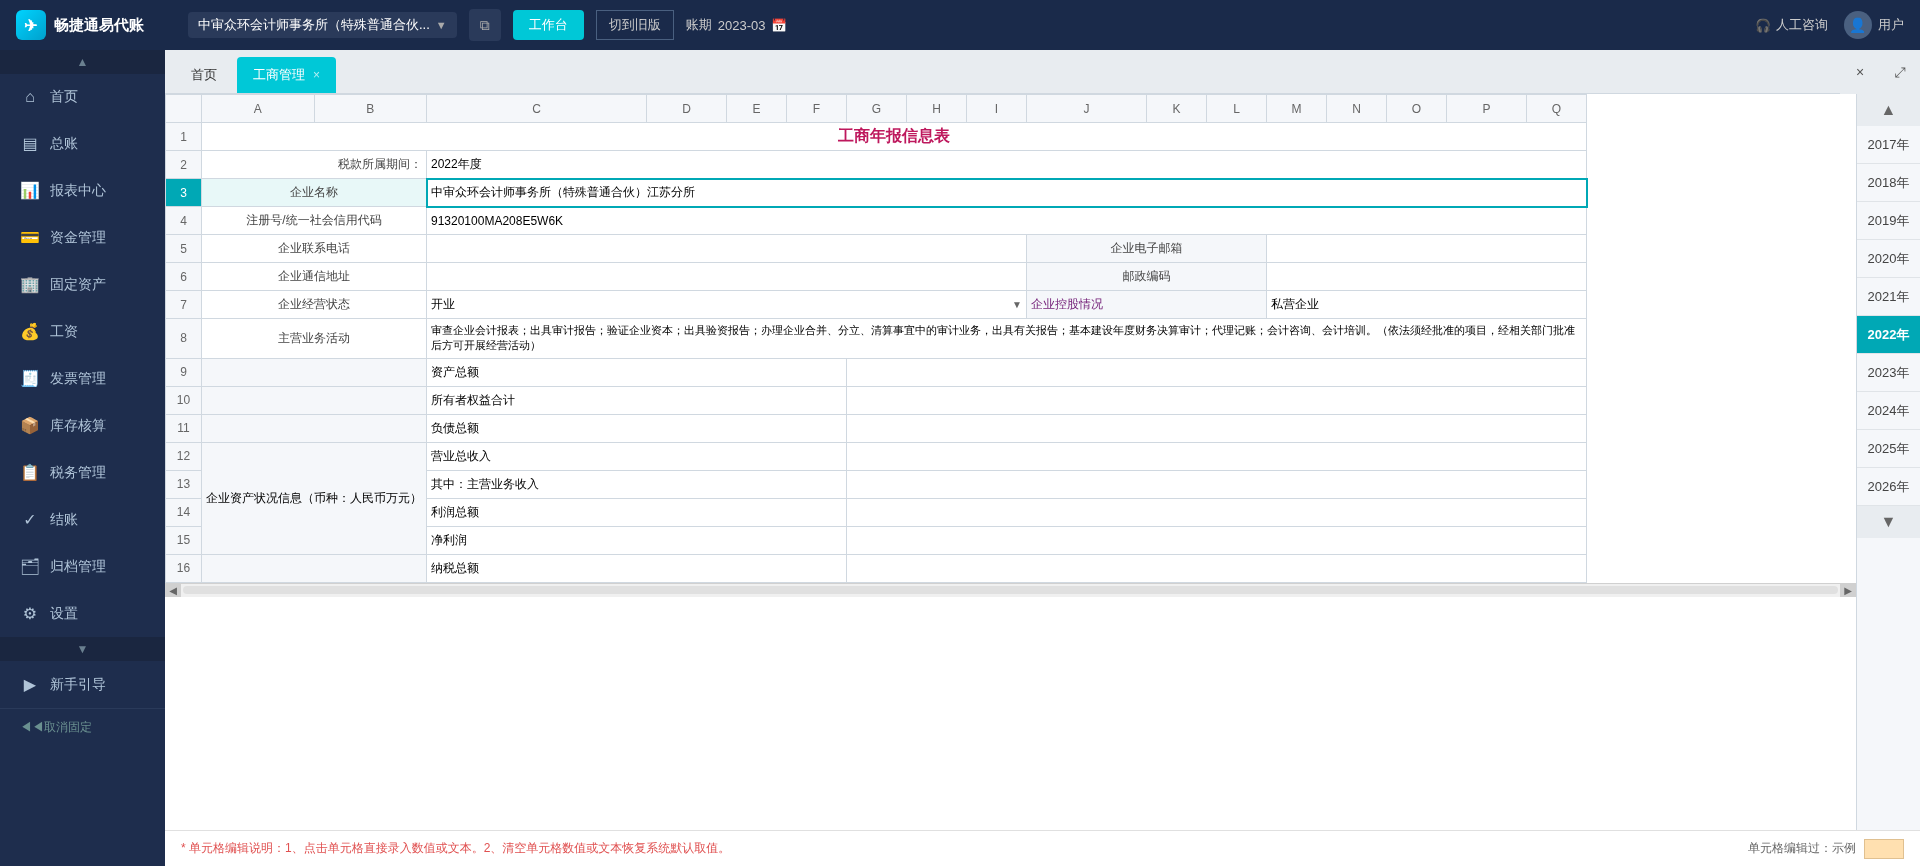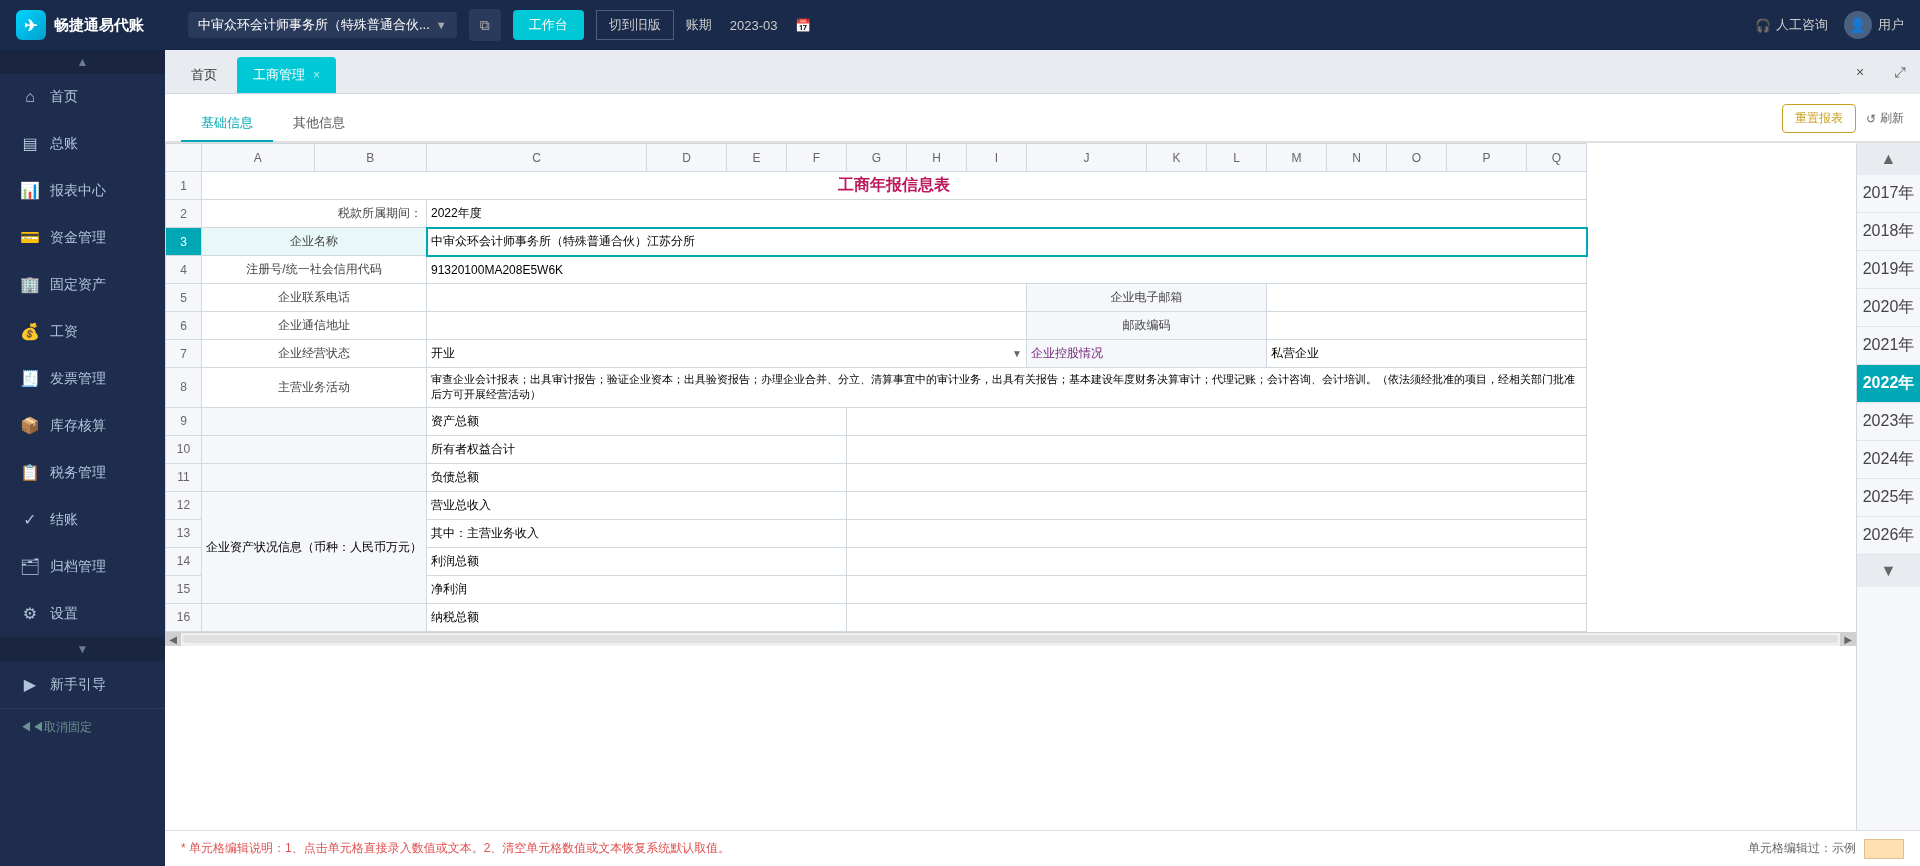--- a/index.html
+++ b/index.html
@@ -66,21 +66,21 @@
       color: #ccc;
       border-radius: 0;
       padding: 5px 12px;
       font-size: 13px;
       cursor: pointer;
     }
     .period-area {
       display: flex;
       align-items: center;
       color: #ccc;
-      gap: 18px;
+      gap: 6px;
       font-size: 13px;
     }
     .period-area .cal-icon { color: #00c8d7; }
     .header-right {
       margin-left: auto;
       display: flex;
       align-items: center;
       gap: 16px;
       color: #ccc;
     }
@@ -339,21 +339,21 @@
       color: #666;
       cursor: pointer;
       font-size: 16px;
     }
     .year-item {
       width: 100%;
       height: 38px;
       display: flex;
       align-items: center;
       justify-content: center;
-      font-size: 16px;
+      font-size: 13px;
       color: #444;
       cursor: pointer;
       border-bottom: 1px solid #e0e4e8;
     }
     .year-item.active {
       background: #00a8b5;
       color: #fff;
       font-weight: bold;
     }
 
@@ -537,37 +537,20 @@
       </div>
 
       <div class="window-controls">
         <div class="win-btn">×</div>
         <div class="win-btn">⤢</div>
       </div>
     </div>
 
     <div class="page-content">
 
-      <div class="inner-tab-bar">
-        <div class="inner-tabs">
-          <div class="inner-tab active">
-            <span>基础信息</span>
-          </div>
-          <div class="inner-tab">
-            <span>其他信息</span>
-          </div>
-        </div>
-        <div class="inner-tab-actions">
-          <button class="reset-report-btn">重置报表</button>
-          <button class="refresh-btn">
-            <span>↺</span>
-            <span>刷新</span>
-          </button>
-        </div>
-      </div>
 
       <div class="content-with-panel">
 
         <div class="spreadsheet-container">
           <table class="sheet">
             <colgroup>
               <col style="width:36px">
               <col style="width:60px">
               <col style="width:60px">
               <col style="width:220px">

